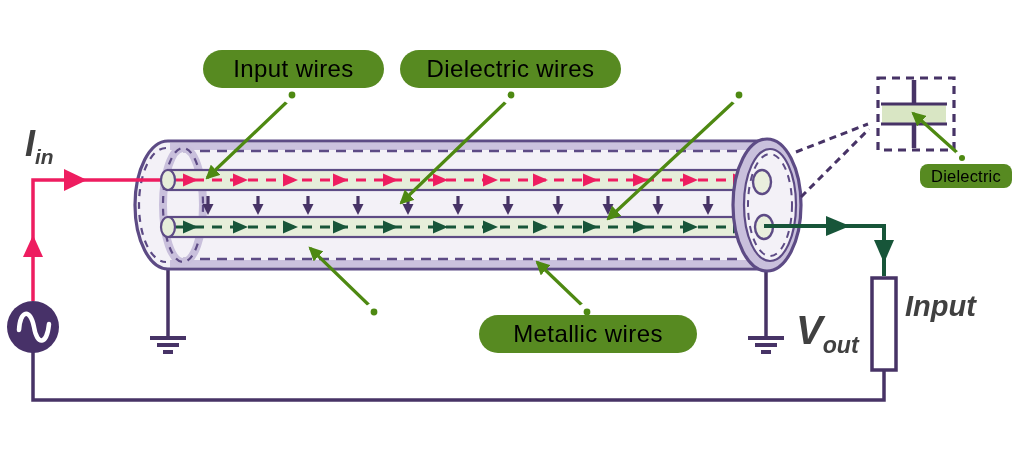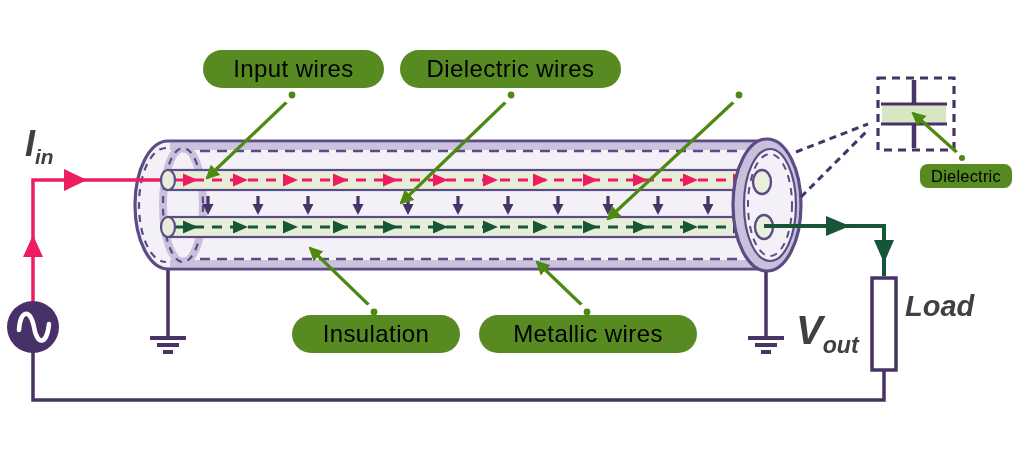--- a/index.html
+++ b/index.html
@@ -179,21 +179,20 @@
         <circle cx="374" cy="312" r="3.4" fill="#4e8912"></circle>
     <circle cx="587" cy="312" r="9.5" fill="#ffffff"></circle>
         <circle cx="587" cy="312" r="3.4" fill="#4e8912"></circle>
     <circle cx="962" cy="158" r="8" fill="#ffffff"></circle>
         <circle cx="962" cy="158" r="3" fill="#4e8912"></circle>
   </g>
 </svg>
 
 <div class="badge b-input">Input wires</div>
 <div class="badge b-diel-layer">Dielectric wires</div>
-<div class="badge b-insulation">Insulation</div>
 <div class="badge b-metallic">Metallic wires</div>
 <div class="badge b-dielectric">Dielectric</div>
 
 <div class="sig sig-iin"><span>I</span><sub>in</sub></div>
 <div class="sig sig-vout"><span>V</span><sub>out</sub></div>
-<div class="sig sig-load">Load</div>
+<div class="sig sig-load">Input</div>
 
 </div>
 
 </body></html>

